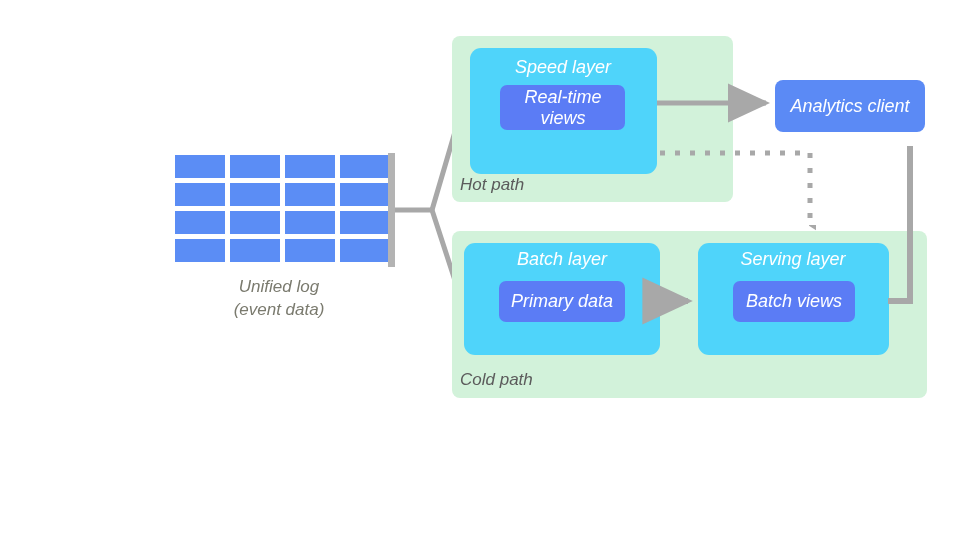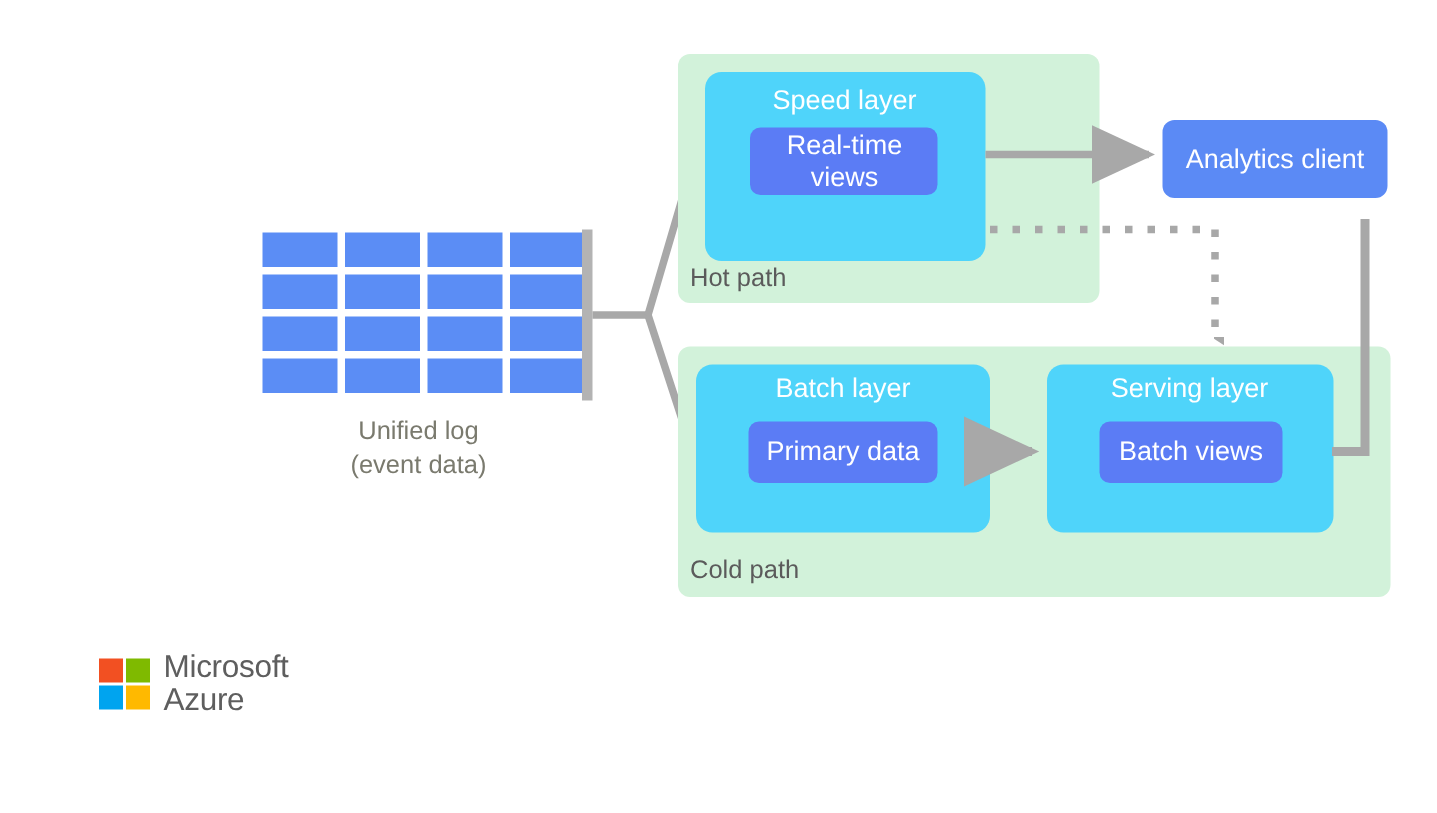--- a/index.html
+++ b/index.html
@@ -13,20 +13,21 @@
     position: relative;
     overflow: hidden;
     font-family: "Liberation Sans", sans-serif;
   }
   #diagram-root {
     position: absolute;
     left: 0;
     top: 0;
     width: 792px;
     height: 542px;
+    font-style: italic;
   }
   svg.diagram-svg {
     position: absolute;
     left: 0;
     top: 0;
     width: 958px;
     height: 542px;
   }
   .path-label {
     font-family: "Liberation Sans", sans-serif;
@@ -167,26 +168,14 @@
     </g>
 
     <path d="M 660 153 L 810 153 L 810 228" fill="none" stroke="#a8a8a8" stroke-width="5" stroke-dasharray="5 10" stroke-linecap="butt" marker-end="url(#arrow-dotted)"></path>
 
     <path d="M 888 301 L 910 301 L 910 146" fill="none" stroke="#a8a8a8" stroke-width="6" stroke-linejoin="miter" marker-end="url(#arrow-up)"></path>
 
     <text class="log-caption" x="279" y="288" text-anchor="middle" dominant-baseline="middle">Unified log</text>
     <text class="log-caption" x="279" y="311" text-anchor="middle" dominant-baseline="middle">(event data)</text>
   </svg>
 
-  <div id="azure-logo">
-    <div class="ms-squares">
-      <div class="sq" style="background:#f25022"></div>
-      <div class="sq" style="background:#7fba00"></div>
-      <div class="sq" style="background:#00a4ef"></div>
-      <div class="sq" style="background:#ffb900"></div>
-    </div>
-    <div class="wordmark">
-      <span>Microsoft</span>
-      <span>Azure</span>
-    </div>
-  </div>
 
 </div>
 
 </body></html>

